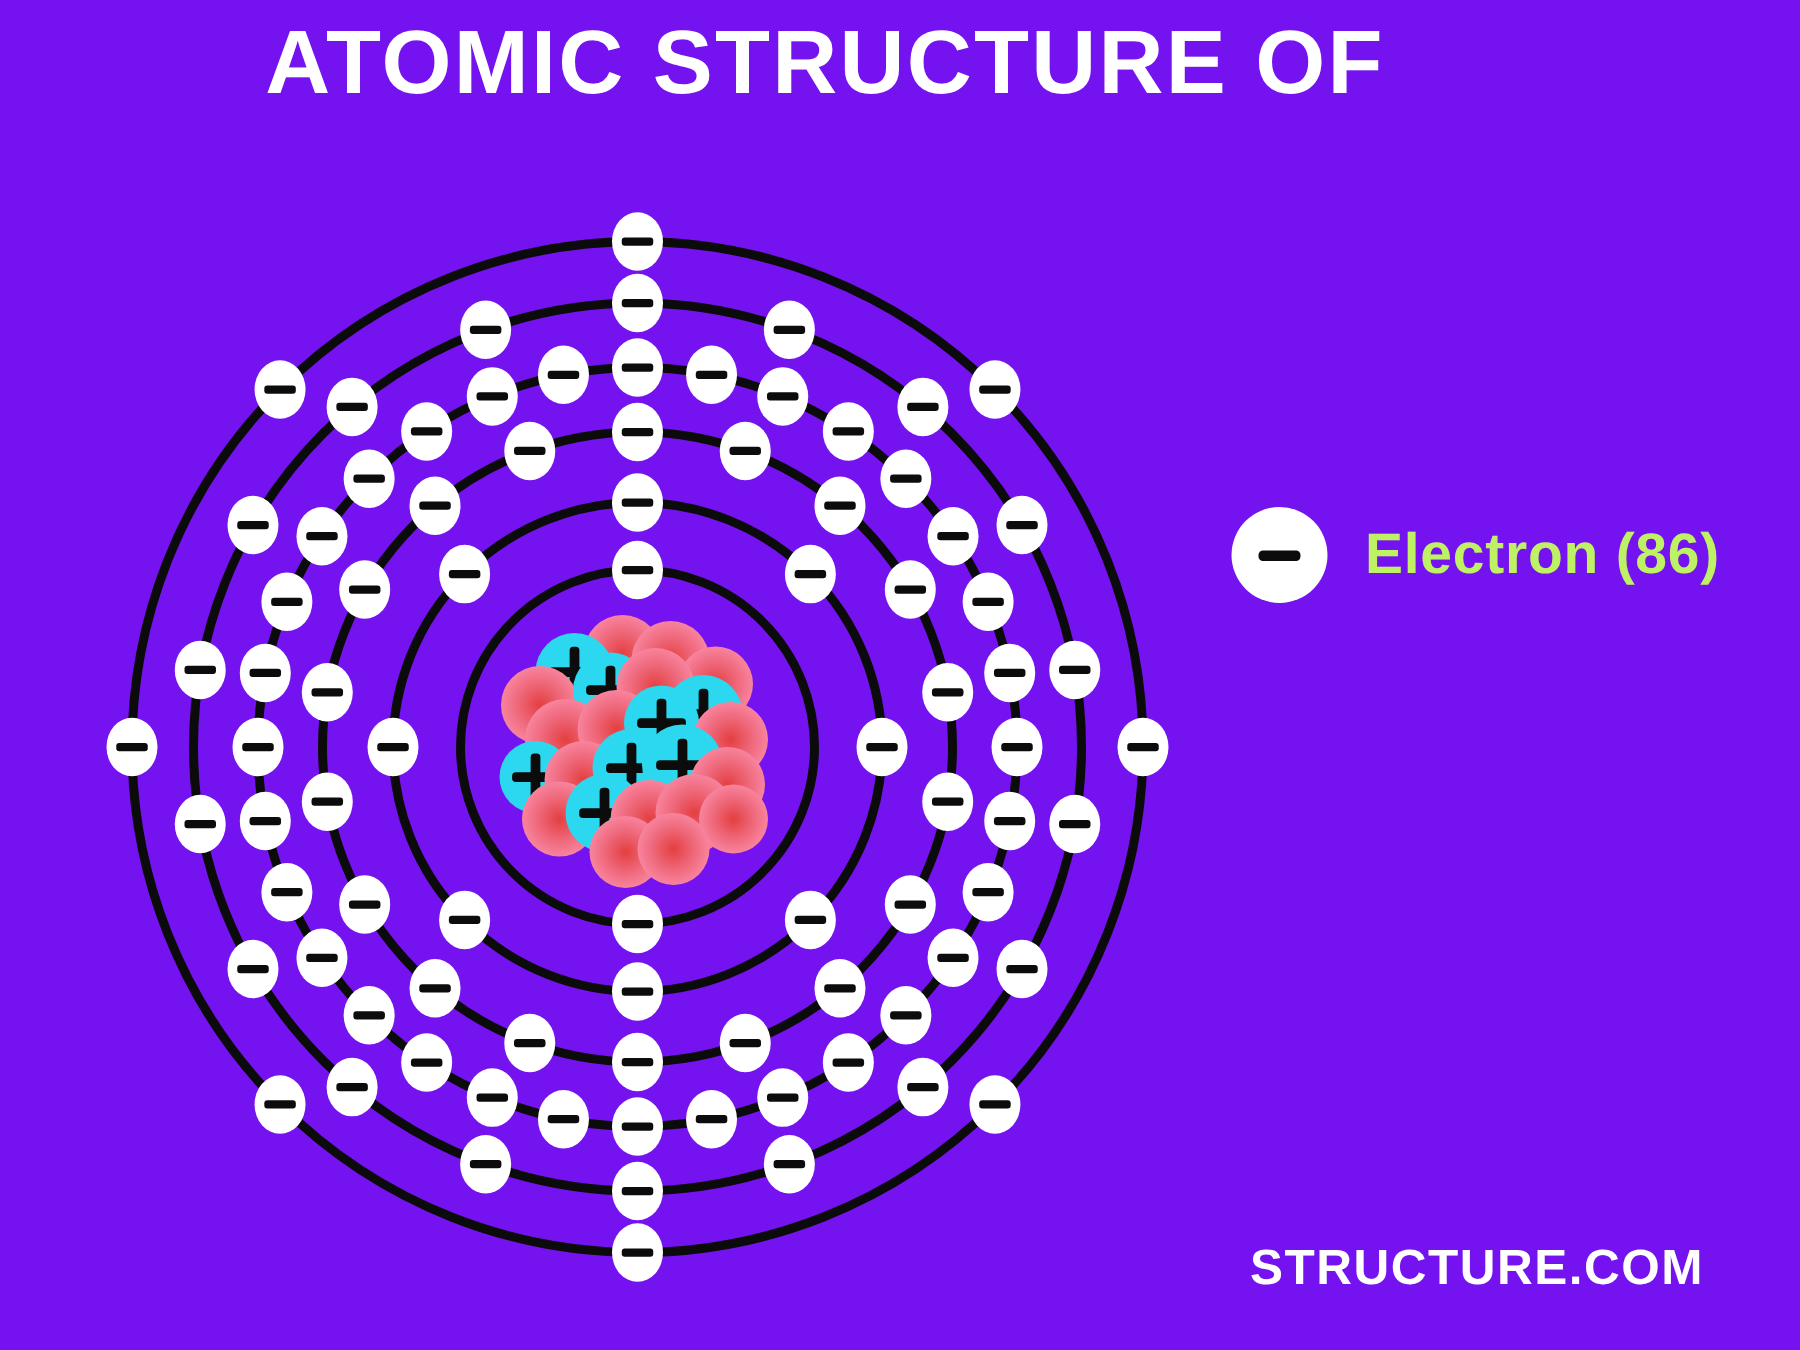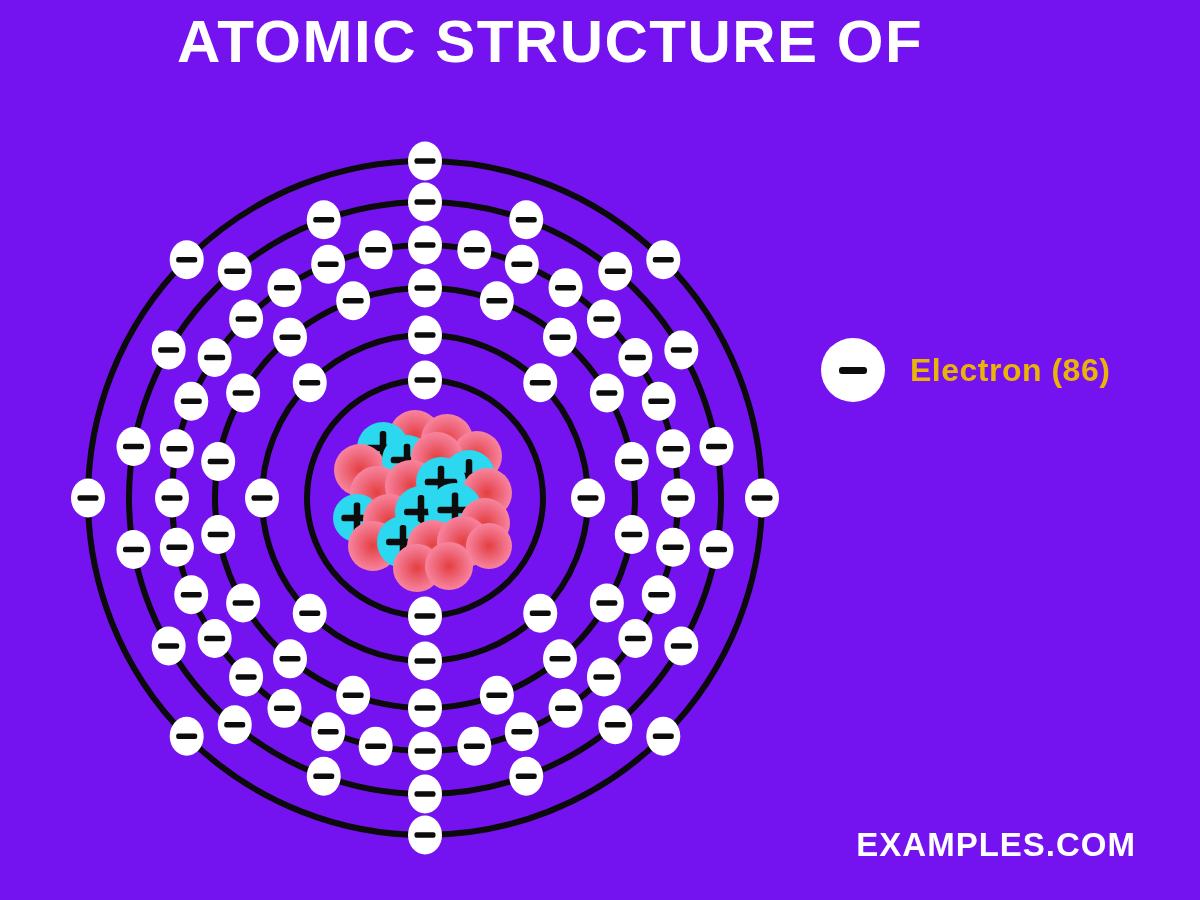--- a/index.html
+++ b/index.html
@@ -34,21 +34,21 @@
     content:"";position:absolute;left:50%;top:50%;
     width:32px;height:7px;margin:-3.5px 0 0 -16px;
     background:#0c0c0c;border-radius:3px;
   }
   .sign-plus::after{
     content:"";position:absolute;left:50%;top:50%;
     width:7px;height:32px;margin:-16px 0 0 -3.5px;
     background:#0c0c0c;border-radius:3px;
   }
   .legend-label{
-    color:#eab308;font-weight:800;font-size:32px;
+    color:#bef264;font-weight:800;font-size:38px;
     margin-left:25px;white-space:nowrap;letter-spacing:0.5px;
   }
   .watermark{
     position:absolute;right:64px;bottom:36px;
     color:#ffffff;font-weight:800;font-size:33px;letter-spacing:1px;
   }
 </style>
 </head>
 <body>
 
@@ -284,13 +284,13 @@
     <rect x="176.20501474013344" y="256.9550147401335" width="21" height="5.5" rx="2" fill="#0c0c0c"></rect>
   </svg>
 
 <div class="legend">
   <div class="legend-row">
     <div class="legend-icon electron sign-minus"></div>
     <div class="legend-label">Electron (86)</div>
   </div>
 </div>
 
-<div class="watermark">EXAMPLES.COM</div>
+<div class="watermark">STRUCTURE.COM</div>
 
 </body></html>

